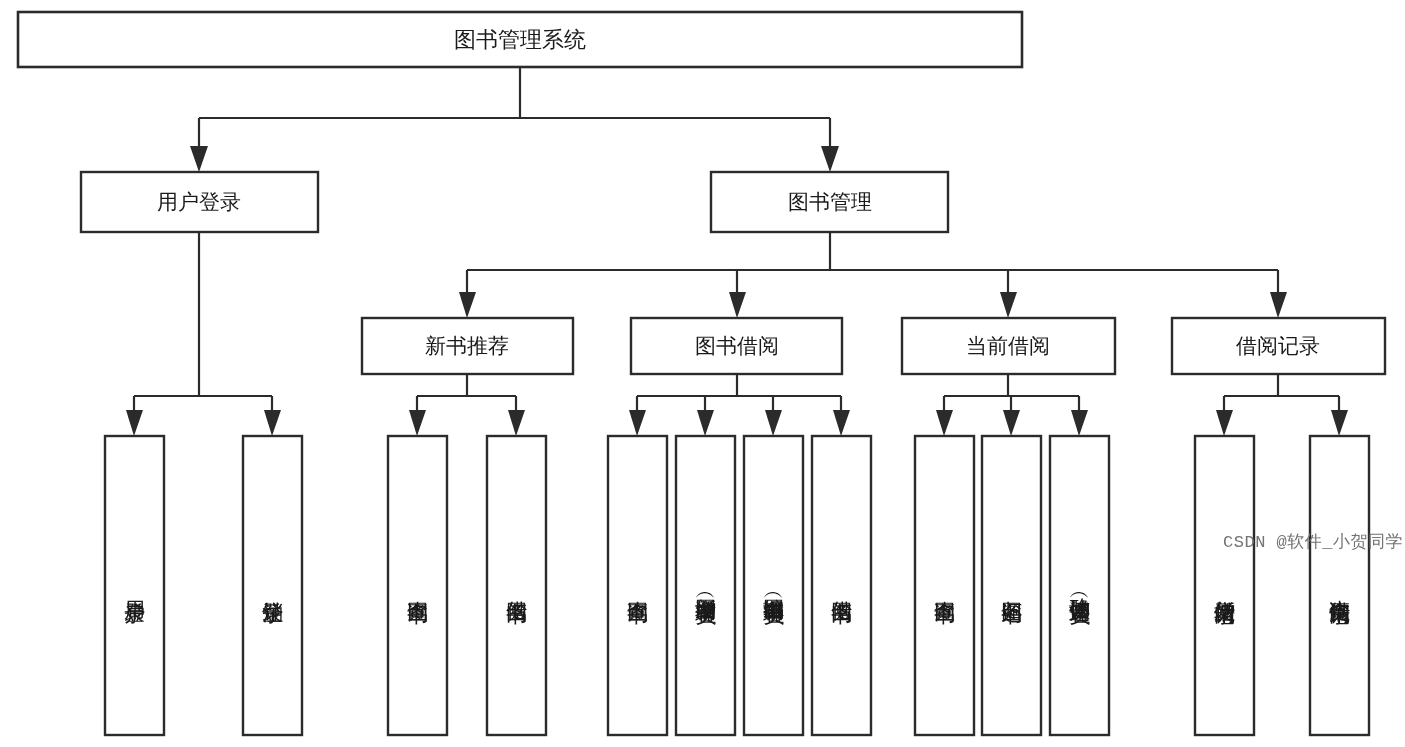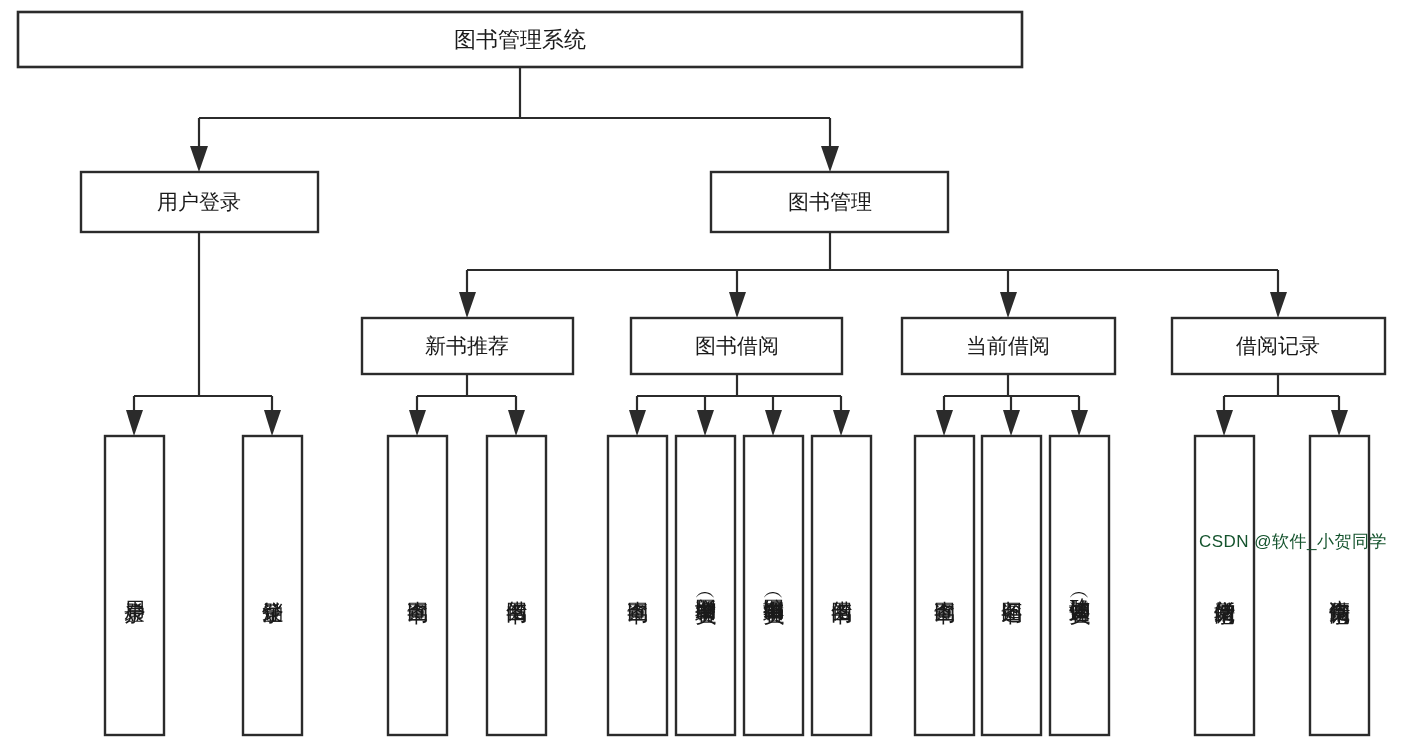--- a/index.html
+++ b/index.html
@@ -68,25 +68,25 @@
     font-family: "Liberation Sans", "DejaVu Sans", sans-serif;
     font-size: 21px;
     line-height: 1.08;
     letter-spacing: 1px;
     color: #1a1a1a;
     white-space: nowrap;
     pointer-events: none;
   }
   #watermark {
     position: absolute;
-    right: 18px;
+    right: 2px;
     bottom: 6px;
-    font-family: Liberation Sans, sans-serif;
+    font-family: Liberation Mono, monospace;
     font-size: 17px;
-    color: #14532d;
+    color: #737373;
     white-space: nowrap;
     letter-spacing: 0.5px;
   }
 </style>
 </head>
 <body>
 
 <div id="diagram-root">
 
   <svg id="flow-svg" viewBox="0 0 1405 747" xmlns="http://www.w3.org/2000/svg">

